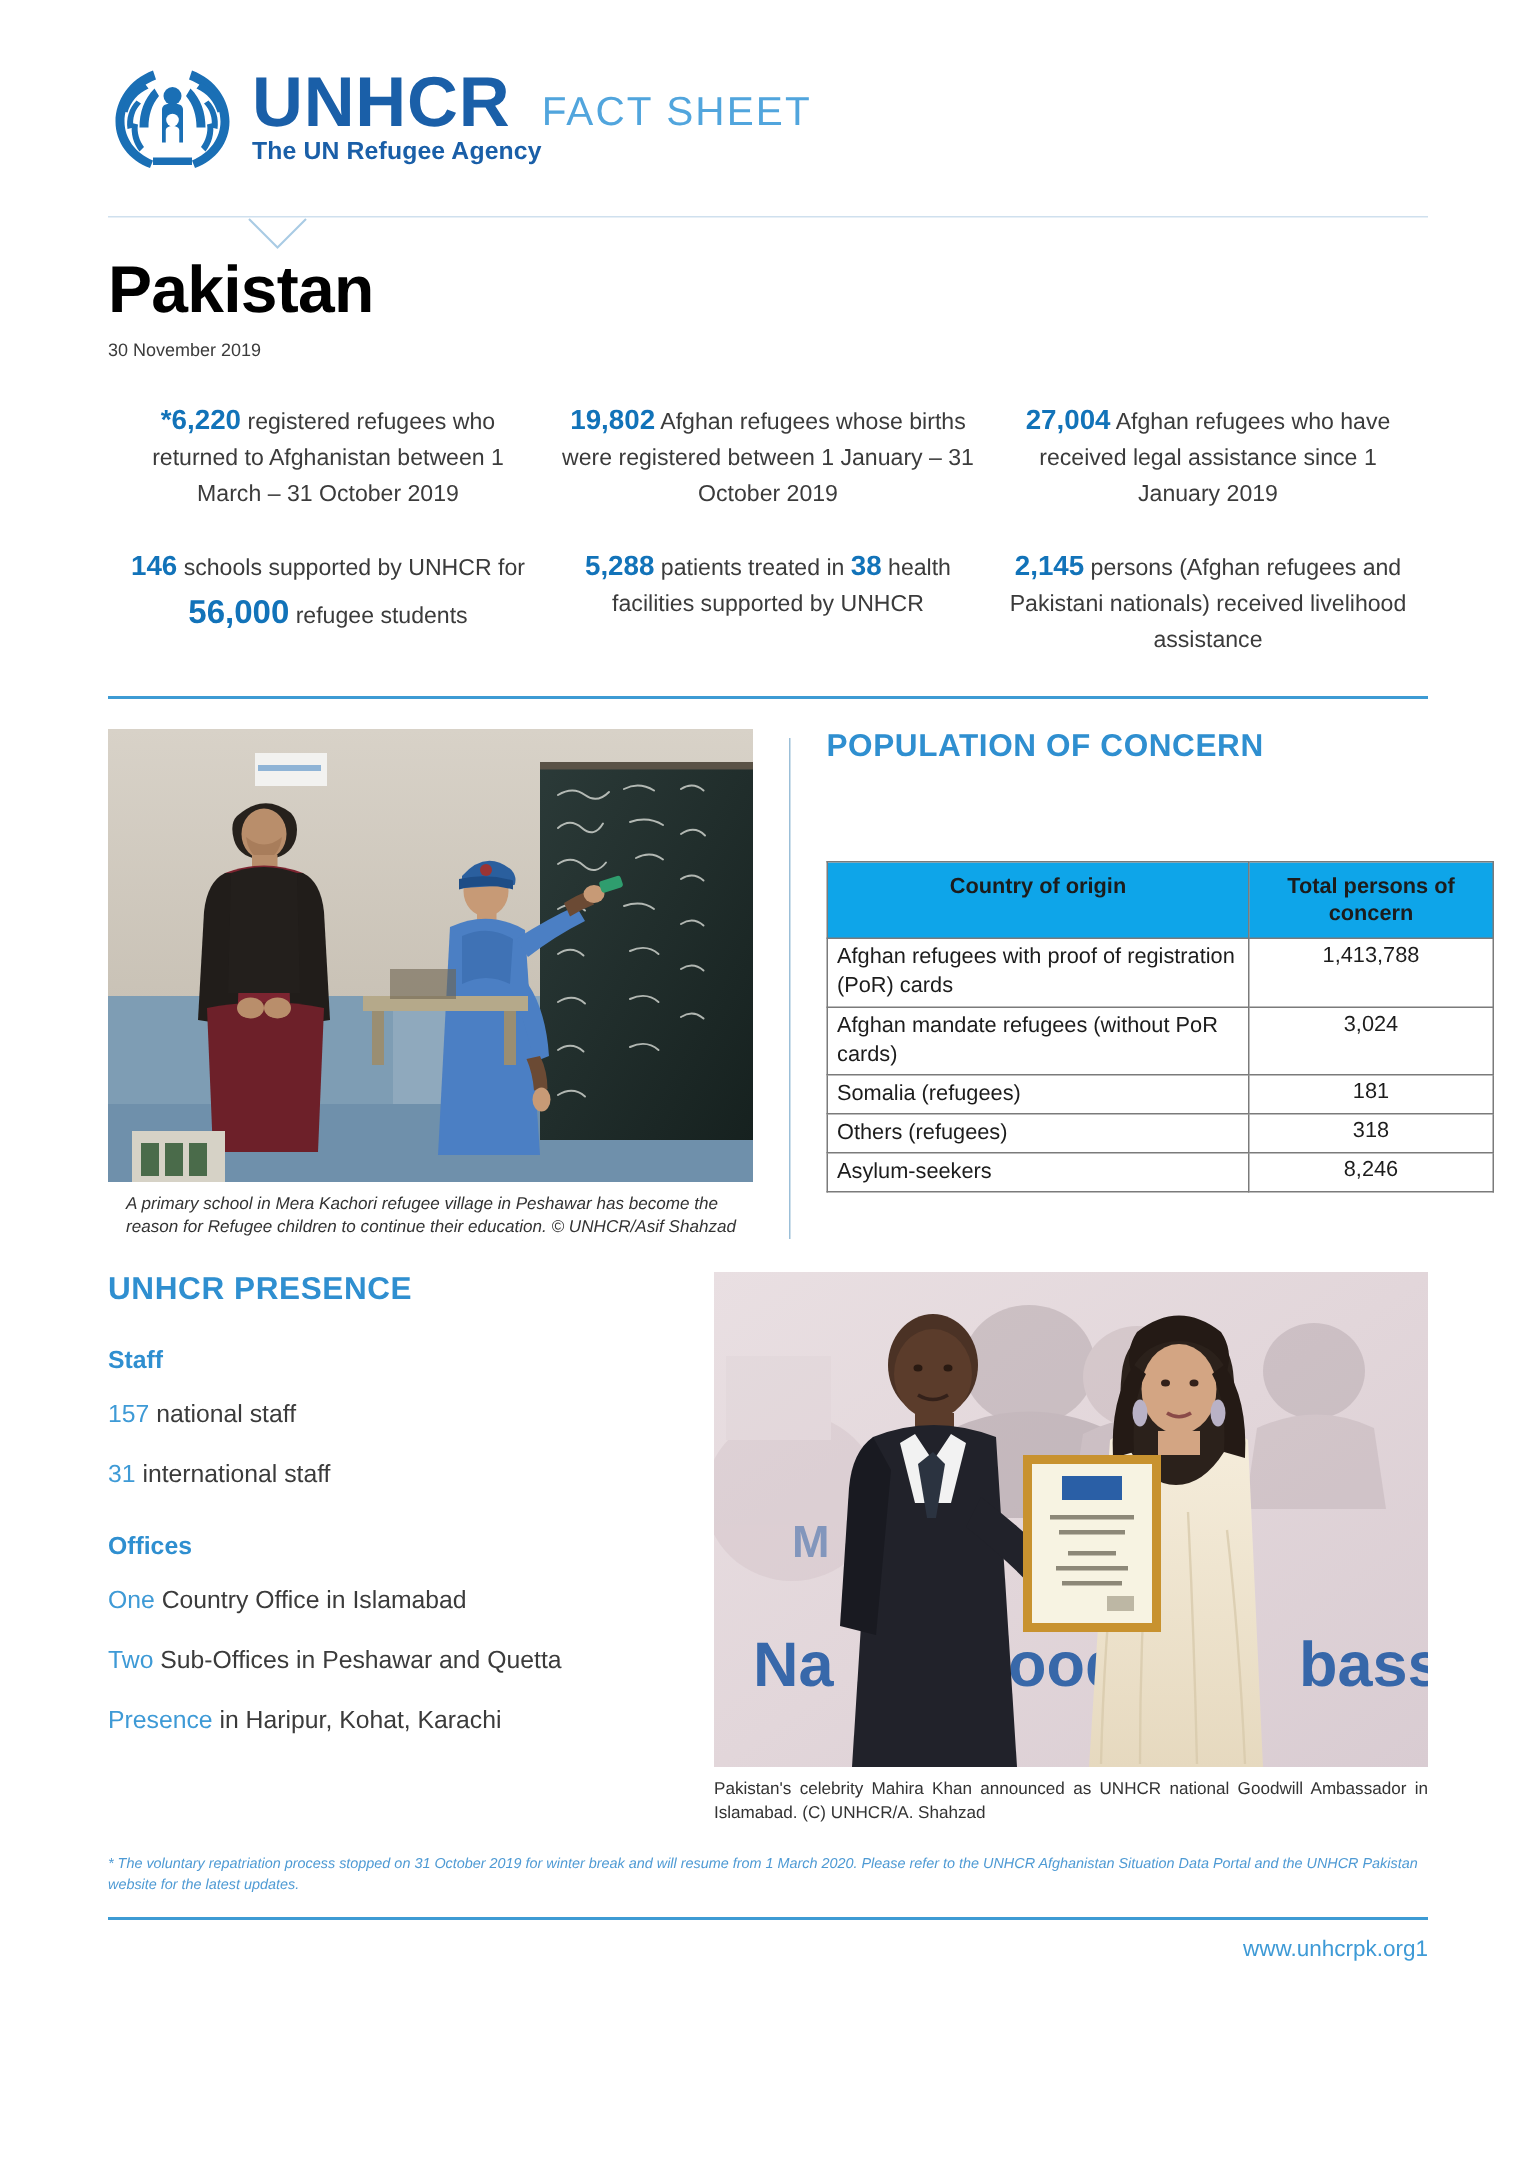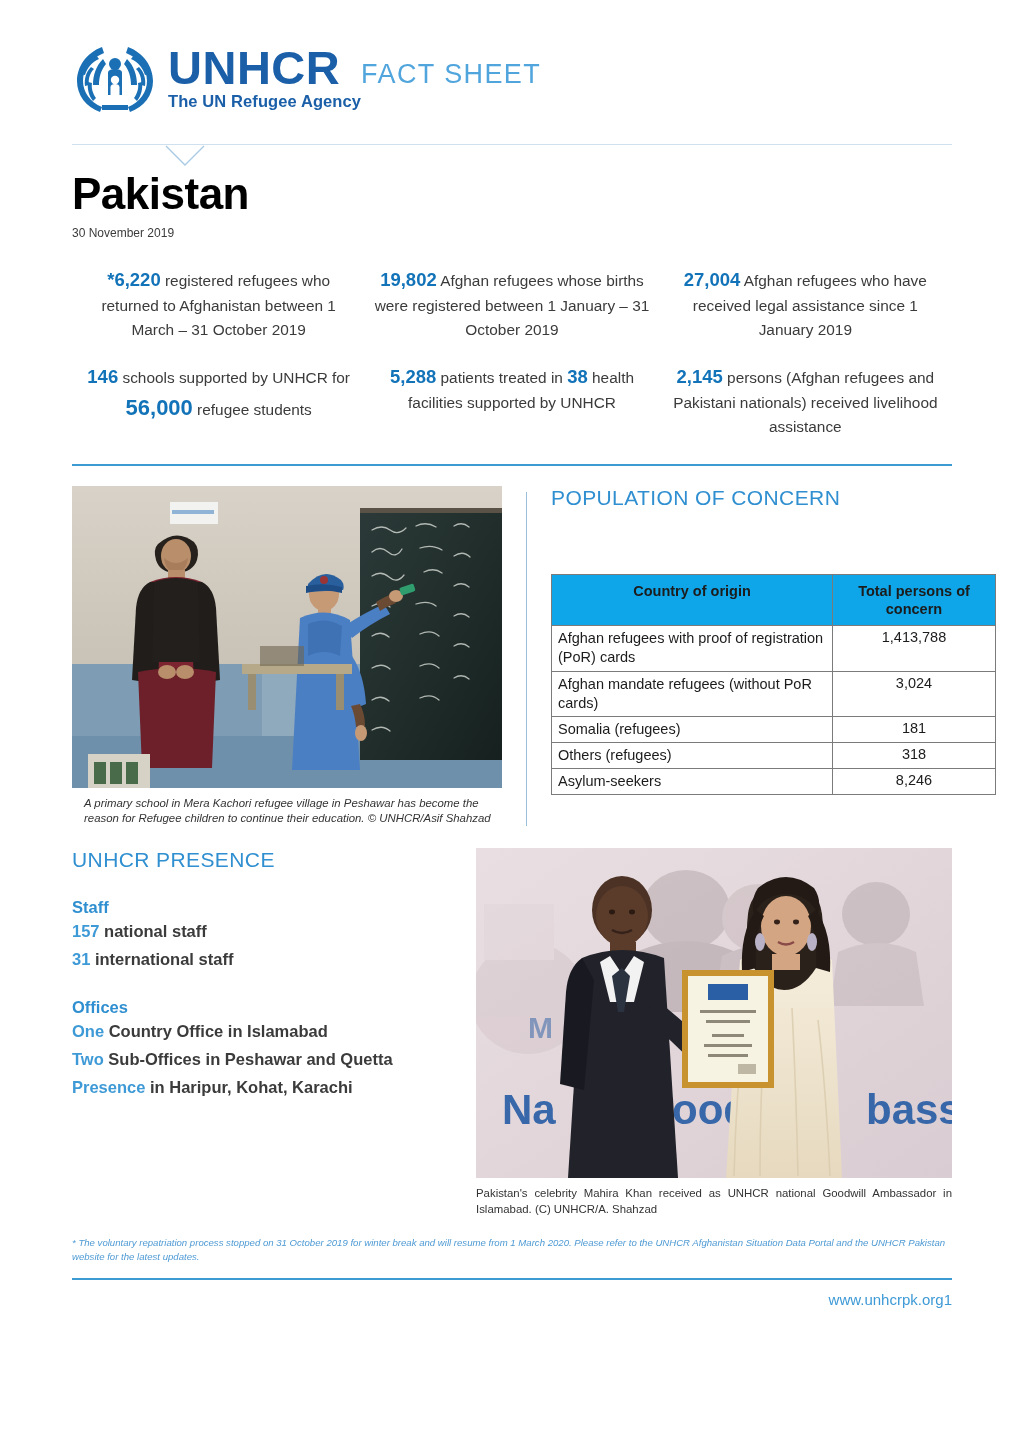--- a/index.html
+++ b/index.html
@@ -165,21 +165,21 @@
     font-size: 11.4px;
     line-height: 1.33;
     color: #333333;
     margin-top: 8px;
     padding-left: 12px;
     padding-right: 4px;
   }
 
   .section-heading {
     font-size: 21px;
-    font-weight: normal;
+    font-weight: bold;
     color: #2f8fd0;
     letter-spacing: 0.4px;
   }
 
   
   .poc-table {
     border-collapse: collapse;
     width: 418px;
     margin-top: 64px;
     margin-left: 0;
@@ -230,22 +230,21 @@
   .sub-heading {
     font-size: 16.5px;
     font-weight: bold;
     color: #2f8fd0;
     margin-top: 26px;
   }
   .presence-line {
     font-size: 16.5px;
     color: #3b3b3b;
     line-height: 1.55;
-    margin-top: 2px;
-    font-weight: bold;
+    margin-top: 14px;
   }
   .presence-line .hl { color: #3e9ad6; }
 
   .photo-2 { width: 476px; height: 330px; }
   .photo-caption-2 {
     font-size: 11.4px;
     line-height: 1.4;
     color: #333333;
     margin-top: 8px;
     width: 476px;
@@ -590,21 +589,21 @@
               <rect x="224" y="162" width="56" height="3"></rect>
               <rect x="230" y="172" width="44" height="3"></rect>
               <rect x="236" y="186" width="32" height="3"></rect>
               <rect x="228" y="196" width="48" height="3"></rect>
               <rect x="232" y="206" width="40" height="3"></rect>
             </g>
             <rect x="262" y="216" width="18" height="10" fill="#bdb7a4"></rect>
           </g>
         </svg>
       </div>
-      <div class="photo-caption-2">Pakistan's celebrity Mahira Khan received as UNHCR national Goodwill Ambassador in Islamabad. (C) UNHCR/A. Shahzad</div>
+      <div class="photo-caption-2">Pakistan's celebrity Mahira Khan announced as UNHCR national Goodwill Ambassador in Islamabad. (C) UNHCR/A. Shahzad</div>
     </div>
   </div>
 
   <div class="footnote">* The voluntary repatriation process stopped on 31 October 2019 for winter break and will resume from 1 March 2020. Please refer to the UNHCR Afghanistan Situation Data Portal and the UNHCR Pakistan website for the latest updates.</div>
 
   <div class="footer-rule"></div>
   <div class="footer">
     <span>www.unhcrpk.org</span>
     <span>1</span>
   </div>

